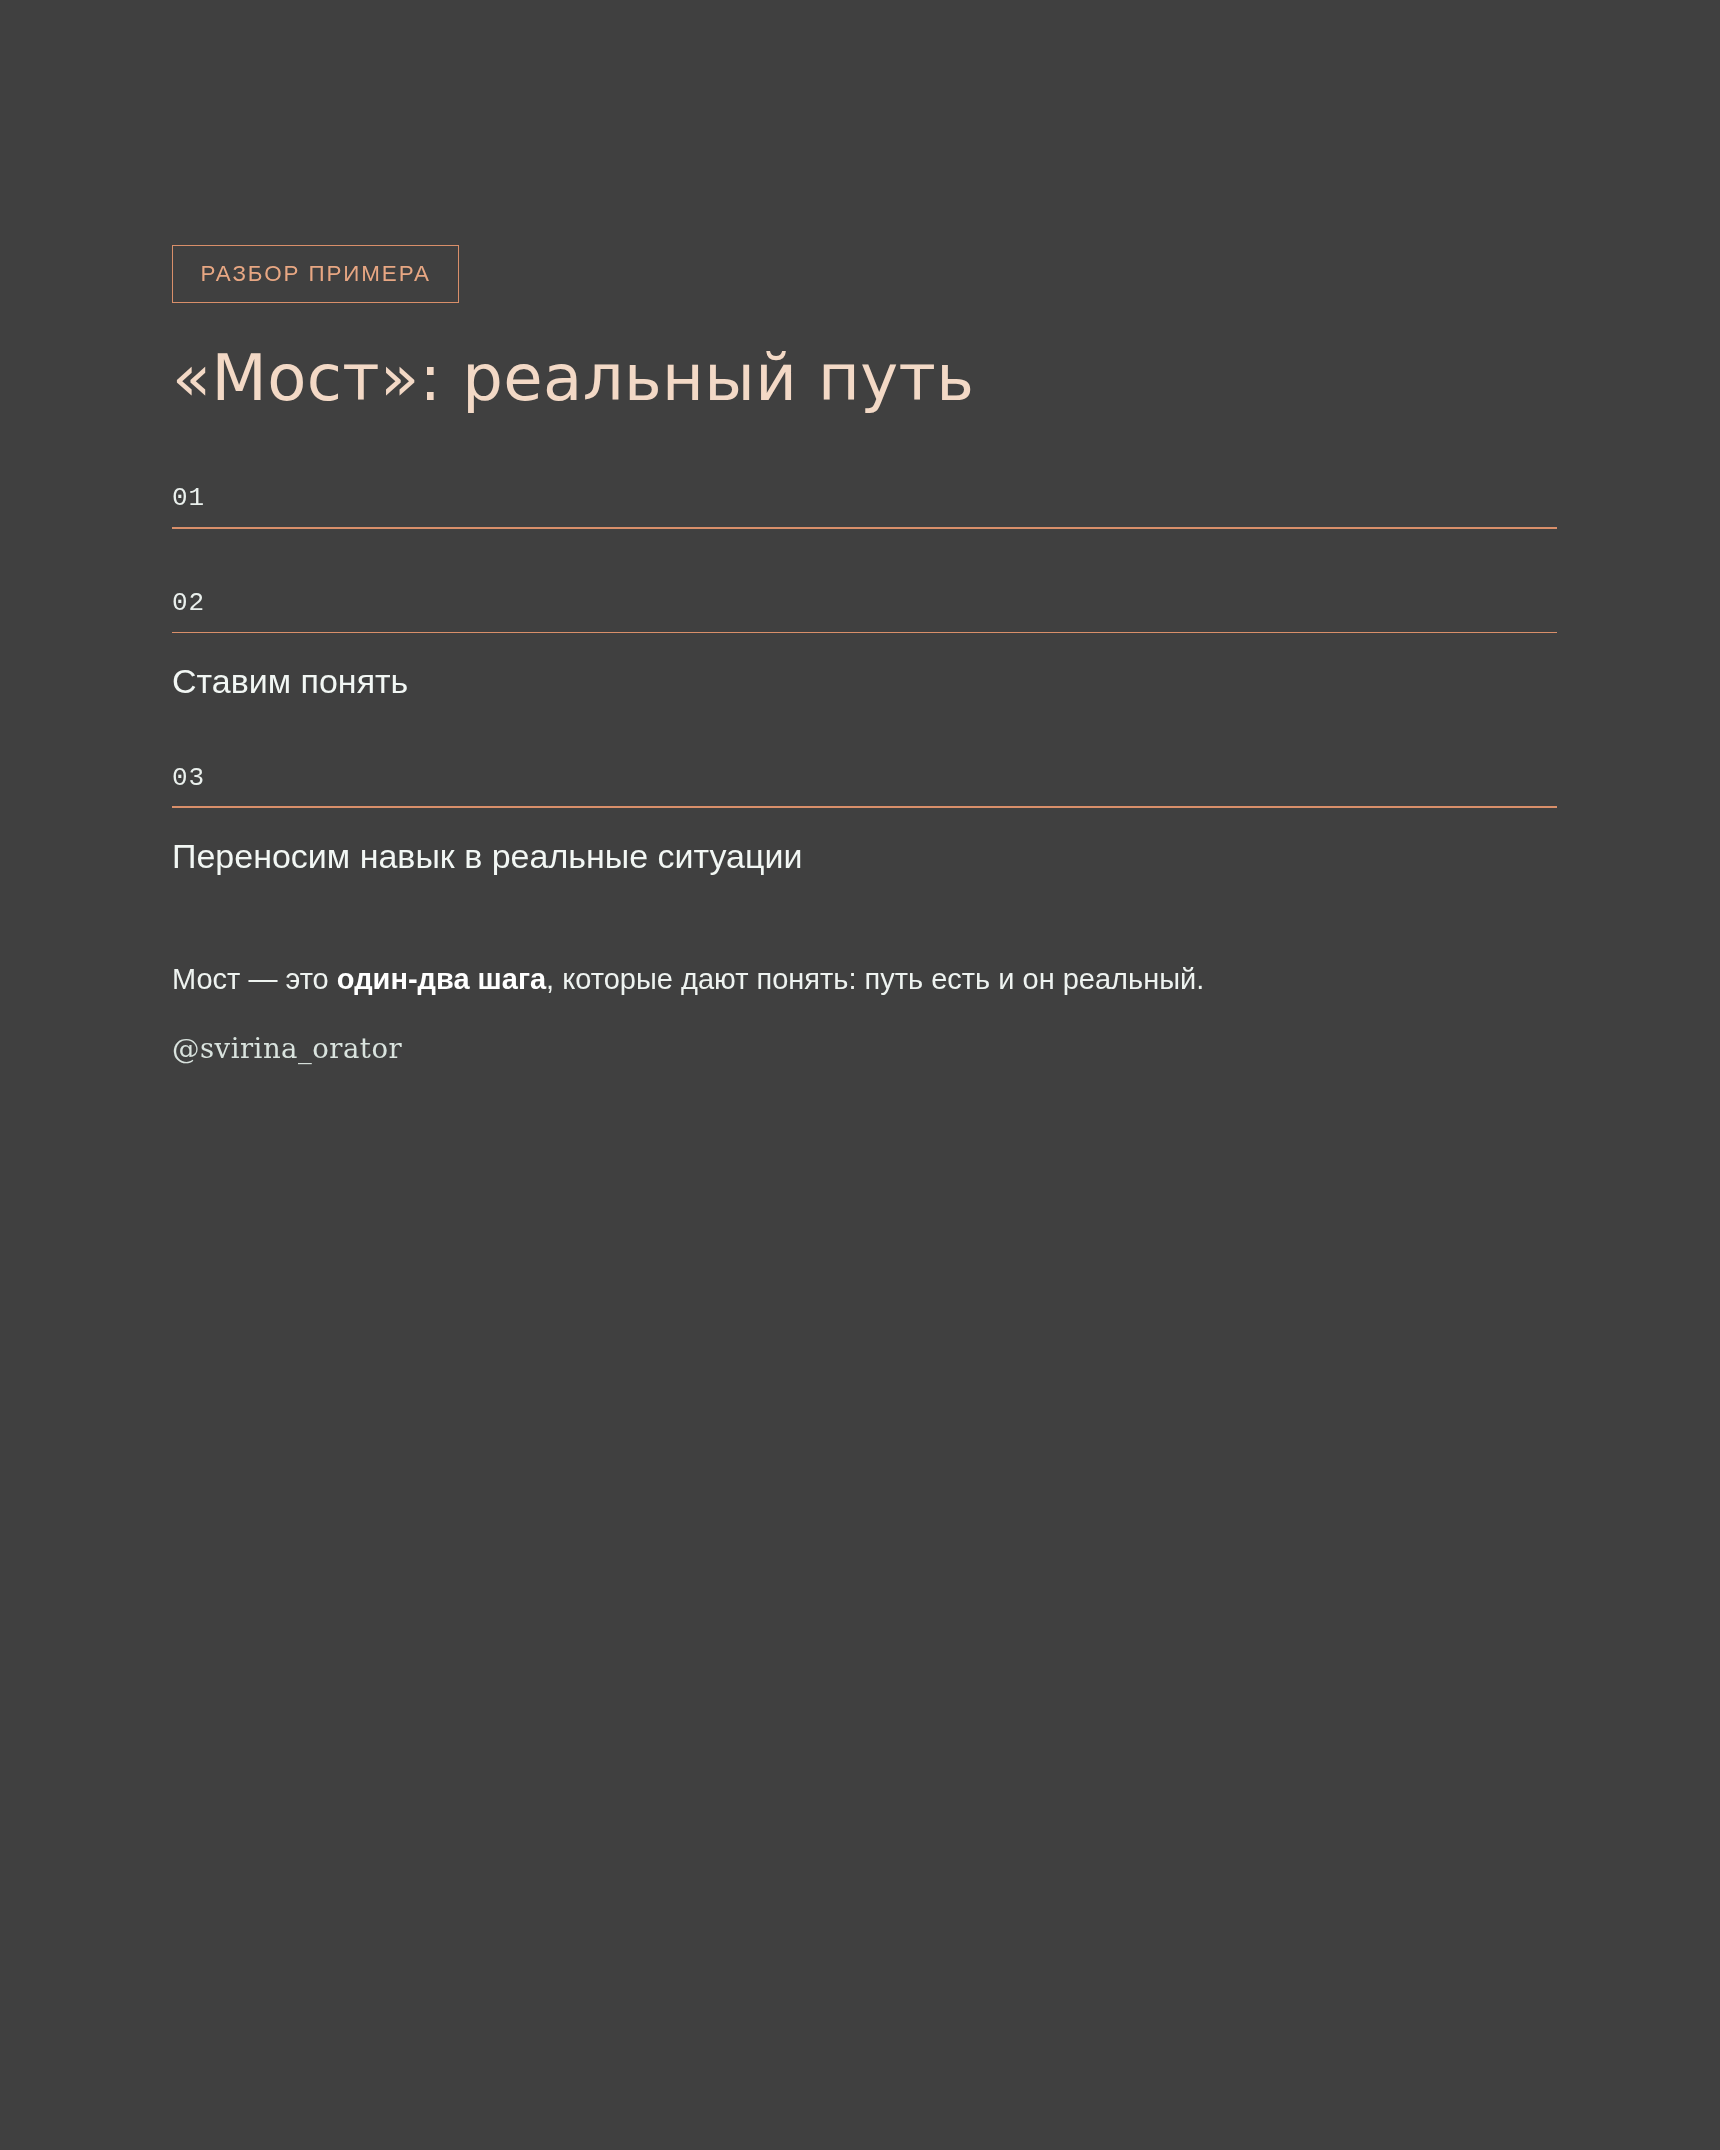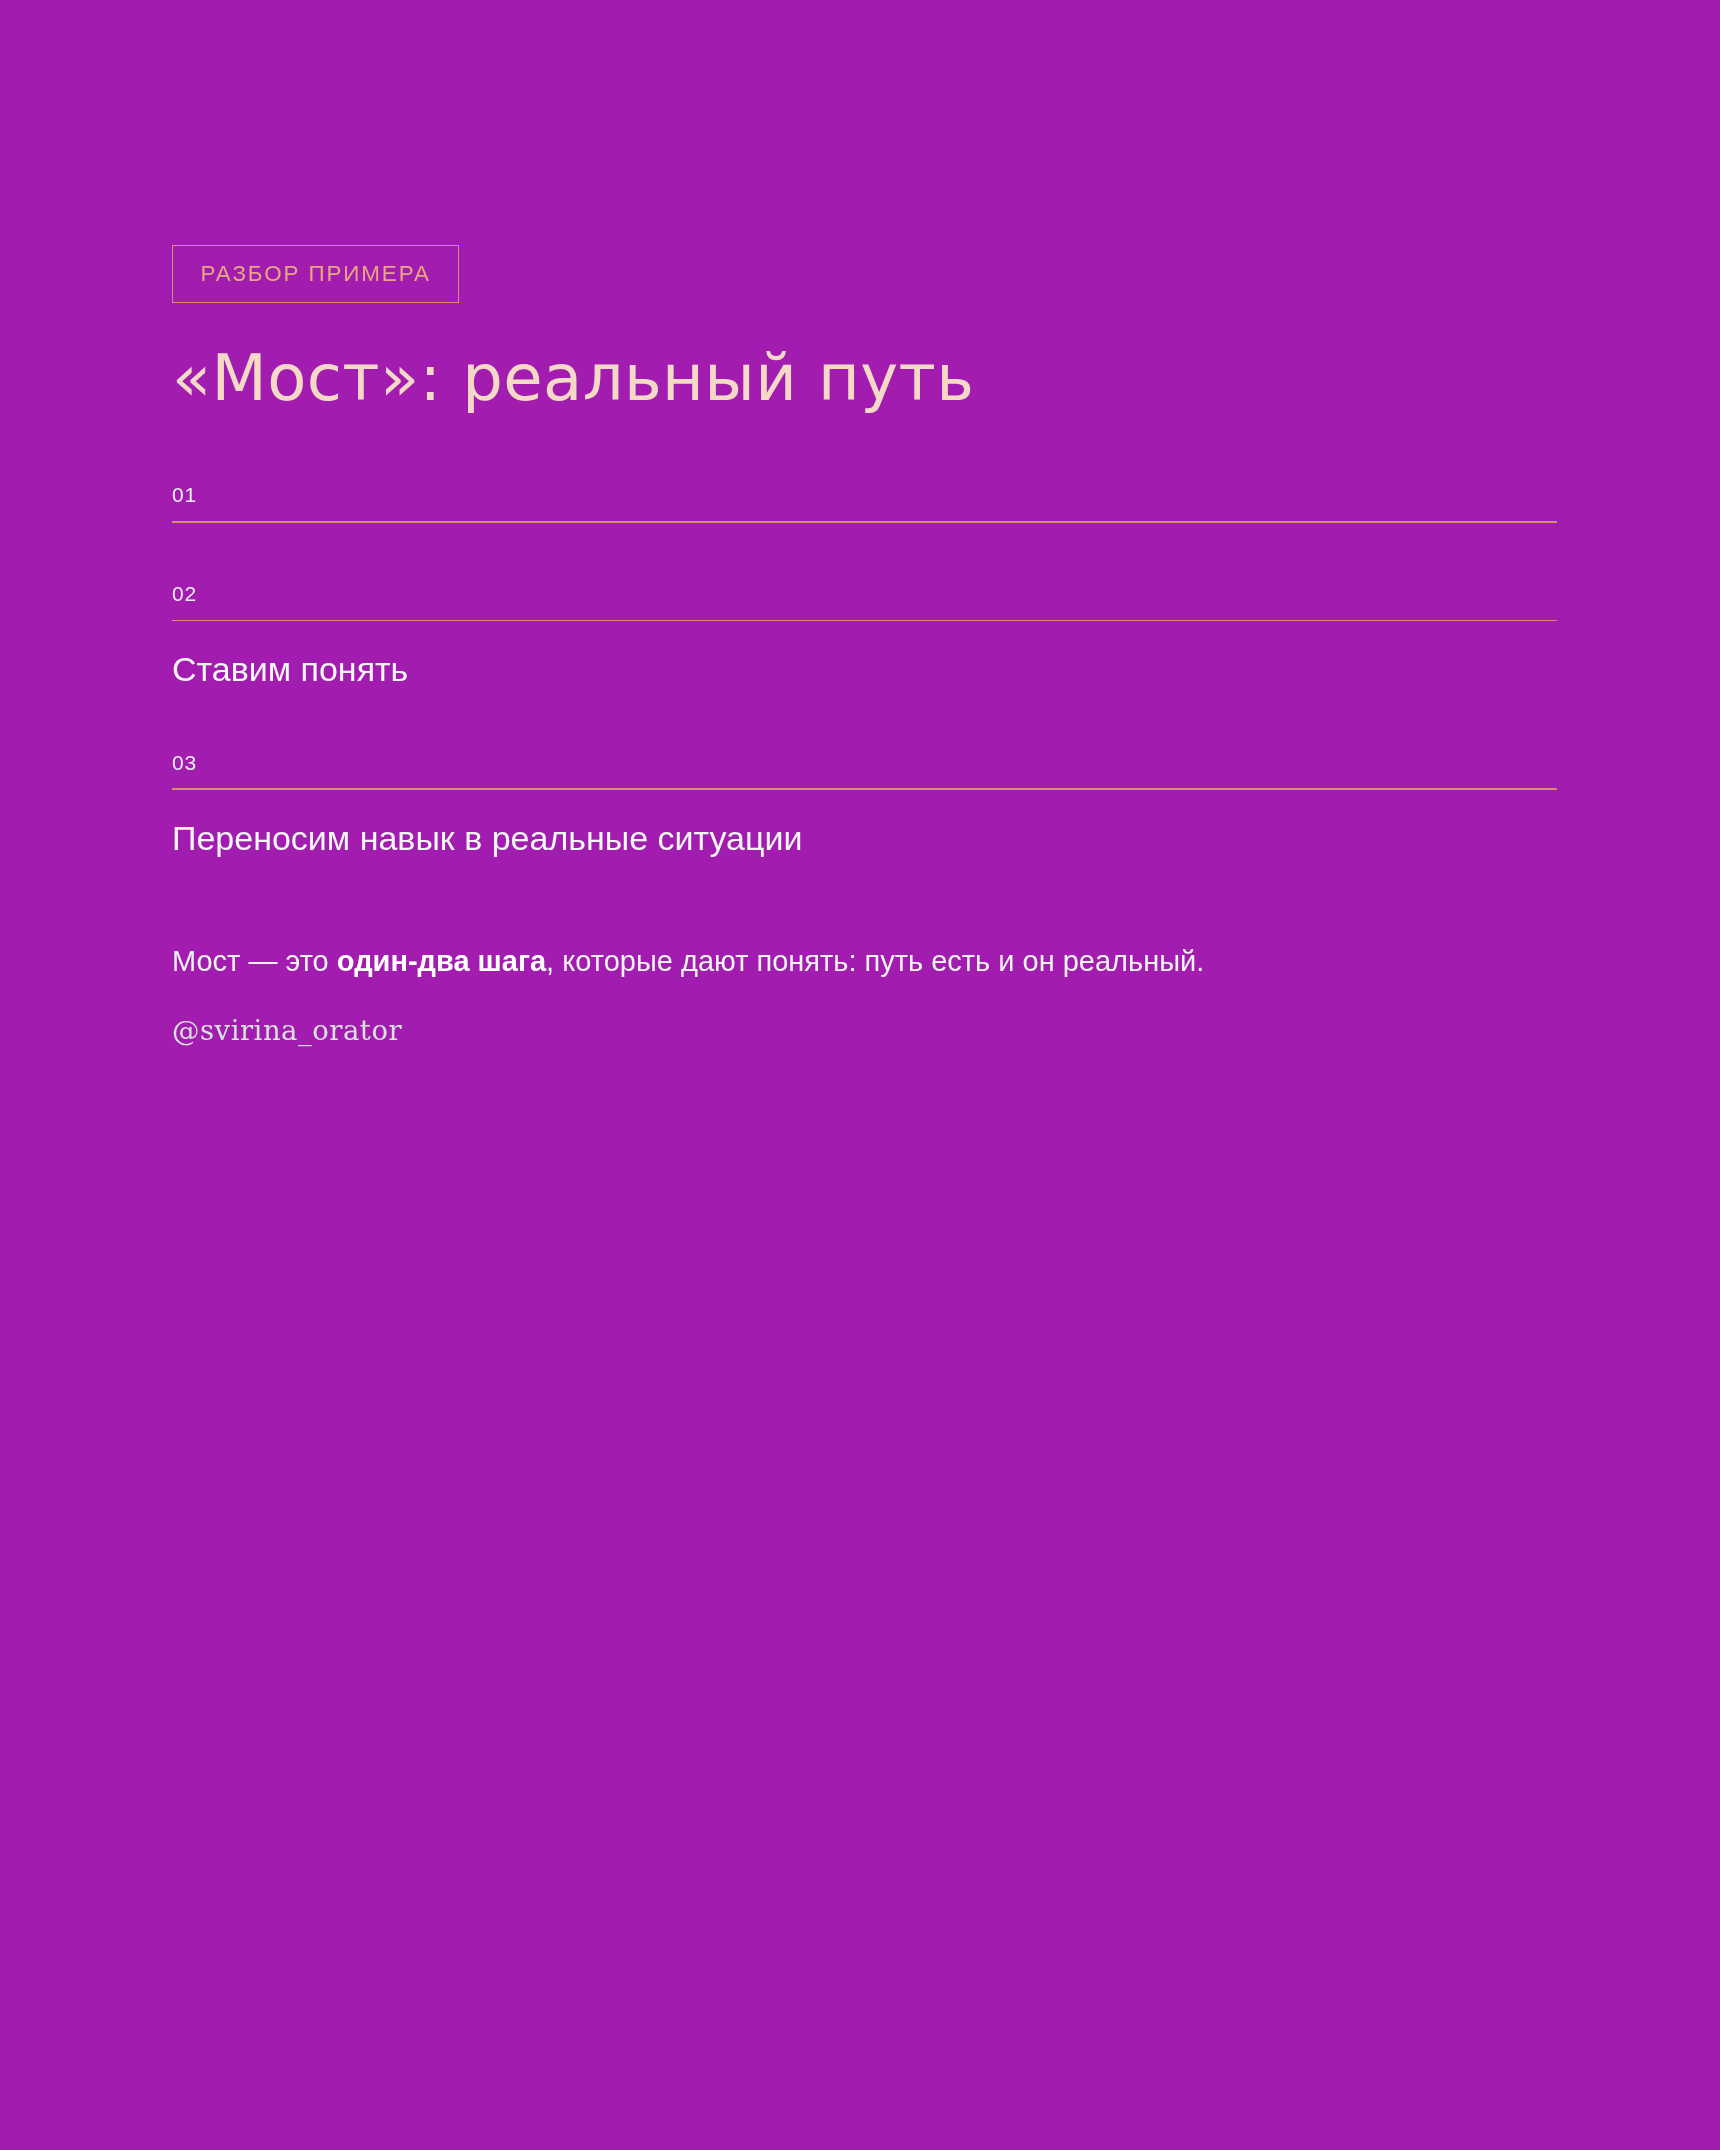--- a/index.html
+++ b/index.html
@@ -10,21 +10,21 @@
     width: 1721px;
     height: 2151px;
     background: #16352f;
     font-family: "DejaVu Sans", sans-serif;
     -webkit-font-smoothing: antialiased;
   }
   .page {
     position: relative;
     width: 1721px;
     height: 2151px;
-    background: #a21caf;
+    background: #404040;
     box-sizing: border-box;
     padding: 0;
     overflow: hidden;
   }
   .content {
     position: absolute;
     left: 172px;
     top: 245px;
     width: 1385px;
   }
@@ -83,22 +83,22 @@
     margin-top: 69px;
   }
   .step {
     margin-bottom: 59px;
   }
   .step:last-child {
     margin-bottom: 0;
   }
   .step-num {
     color: #eaf0ed;
-    font-family: Liberation Sans, sans-serif;
-    font-size: 21px;
+    font-family: Liberation Mono, monospace;
+    font-size: 26px;
     letter-spacing: 0.9px;
     padding-bottom: 13.8px;
   }
   .step-rule {
     height: 1.7px;
     background: #d98f6a;
     width: 100%;
   }
   .step-label {
     margin-top: 26px;

